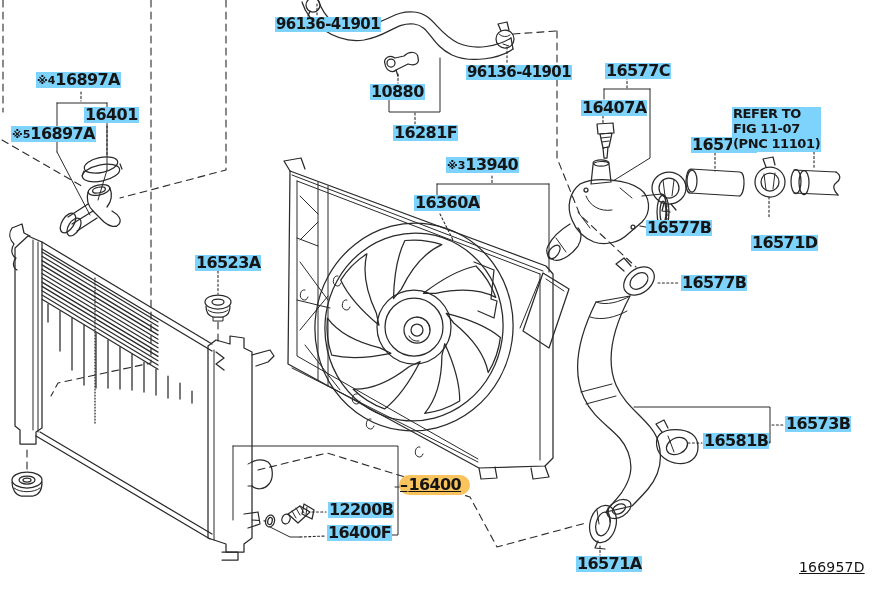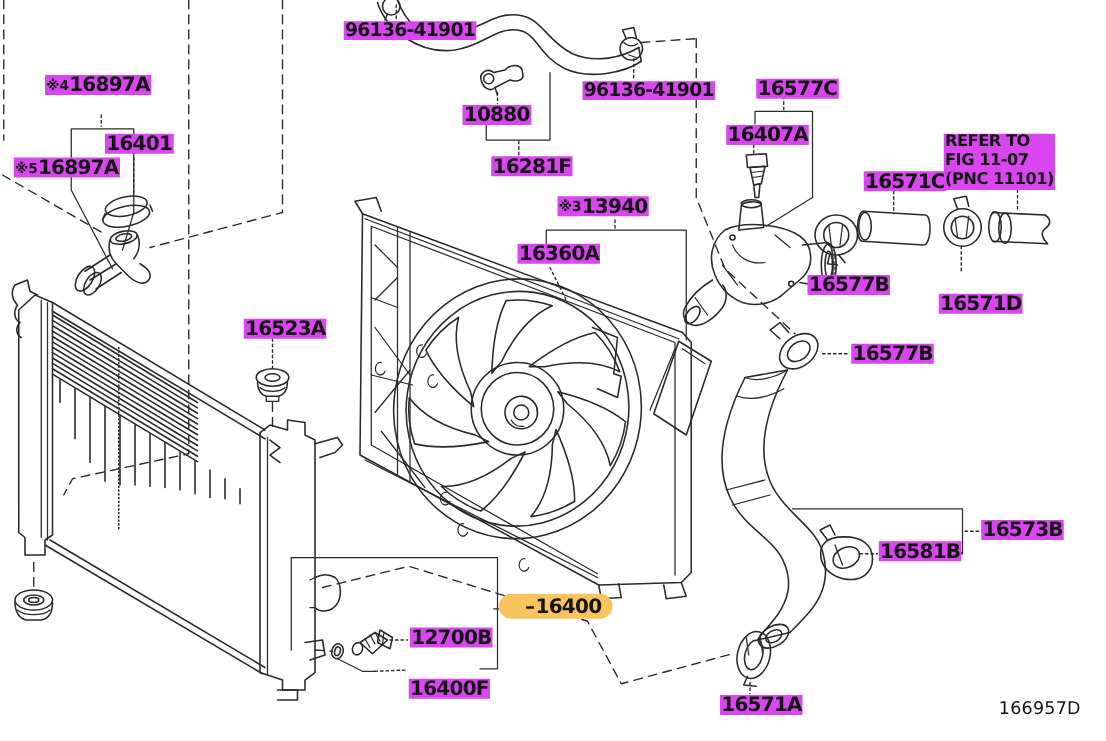--- a/index.html
+++ b/index.html
@@ -4,26 +4,26 @@
 <style>
   html,body{margin:0;padding:0;background:#fff;}
   #stage{position:relative;width:885px;height:593px;background:#fff;overflow:hidden;
          font-family:"DejaVu Sans",sans-serif;}
   svg{position:absolute;left:0;top:0;z-index:1;}
   svg *{stroke:#2a2a2a;fill:none;stroke-width:1.25;stroke-linecap:round;stroke-linejoin:round;}
   .dash{stroke-dasharray:7 5;stroke-width:1.1;}
   .dot{stroke-dasharray:2 2.4;stroke-width:1.1;}
   .thin{stroke-width:1;}
   .lbl{position:absolute;z-index:2;font-weight:bold;font-size:15px;letter-spacing:-0.6px;
-       color:#151515;background:#d946ef;line-height:1.02;padding:0 1px;white-space:nowrap;}
+       color:#151515;background:#7dd3fc;line-height:1.02;padding:0 1px;white-space:nowrap;}
   .lbl .pre{font-size:11px;font-weight:bold;letter-spacing:0;vertical-align:1px;}
   .big{font-size:16px;}
   .note{font-size:13px;letter-spacing:-0.4px;line-height:1.15;}
-  .code{font-weight:400;font-size:14px;letter-spacing:0.2px;background:transparent;}
-  .pill{background:#F9C45E;border-radius:11px;padding:2px 9px 2px 21px;font-size:16px;}
+  .code{font-weight:400;font-size:14px;letter-spacing:0.2px;background:transparent;text-decoration:underline;}
+  .pill{background:#F9C45E;border-radius:11px;padding:2px 9px 2px 1px;font-size:16px;text-decoration:underline;}
   .pill .dashch{margin-right:1px;}
 </style>
 </head>
 <body>
 
 <div id="stage">
 
 <svg width="885" height="593" viewBox="0 0 885 593">
 
   <g>
@@ -238,21 +238,21 @@
 </svg>
 
   <div class="lbl" style="left:275px;top:17px">96136-41901</div>
   <div class="lbl" style="left:466px;top:65px">96136-41901</div>
   <div class="lbl big" style="left:370px;top:84px">10880</div>
   <div class="lbl big" style="left:393px;top:125px">16281F</div>
   <div class="lbl big" style="left:605px;top:63px">16577C</div>
   <div class="lbl big" style="left:581px;top:100px">16407A</div>
   <div class="lbl big" style="left:691px;top:137px">16571C</div>
 
-  <div class="lbl note" style="left:755px;top:107px">
+  <div class="lbl note" style="left:732px;top:107px">
     <div>REFER TO</div>
     <div>FIG 11-07</div>
     <div>(PNC 11101)</div>
   </div>
 
   <div class="lbl big" style="left:646px;top:220px">16577B</div>
   <div class="lbl big" style="left:751px;top:235px">16571D</div>
 
   <div class="lbl" style="left:446px;top:157px">
     <span class="pre">※3</span><span class="big">13940</span>
@@ -261,24 +261,24 @@
   <div class="lbl big" style="left:195px;top:255px">16523A</div>
   <div class="lbl big" style="left:681px;top:275px">16577B</div>
   <div class="lbl big" style="left:785px;top:416px">16573B</div>
   <div class="lbl big" style="left:703px;top:433px">16581B</div>
   <div class="lbl big" style="left:576px;top:556px">16571A</div>
 
   <div class="lbl pill" style="left: 399px; top: 475px; background: rgb(249, 196, 94);">
     <span class="dashch">–</span><span>16400</span>
   </div>
 
-  <div class="lbl big" style="left:328px;top:502px">12700B</div>
-  <div class="lbl big" style="left:327px;top:543px">16400F</div>
-
-  <div class="lbl" style="left:36px;top:60px">
+  <div class="lbl big" style="left:328px;top:502px">12200B</div>
+  <div class="lbl big" style="left:327px;top:525px">16400F</div>
+
+  <div class="lbl" style="left:36px;top:72px">
     <span class="pre">※4</span><span class="big">16897A</span>
   </div>
   <div class="lbl big" style="left:84px;top:107px">16401</div>
   <div class="lbl" style="left:11px;top:126px">
     <span class="pre">※5</span><span class="big">16897A</span>
   </div>
 
   <div class="lbl code" style="left:798px;top:560px">166957D</div>
 </div>
 

